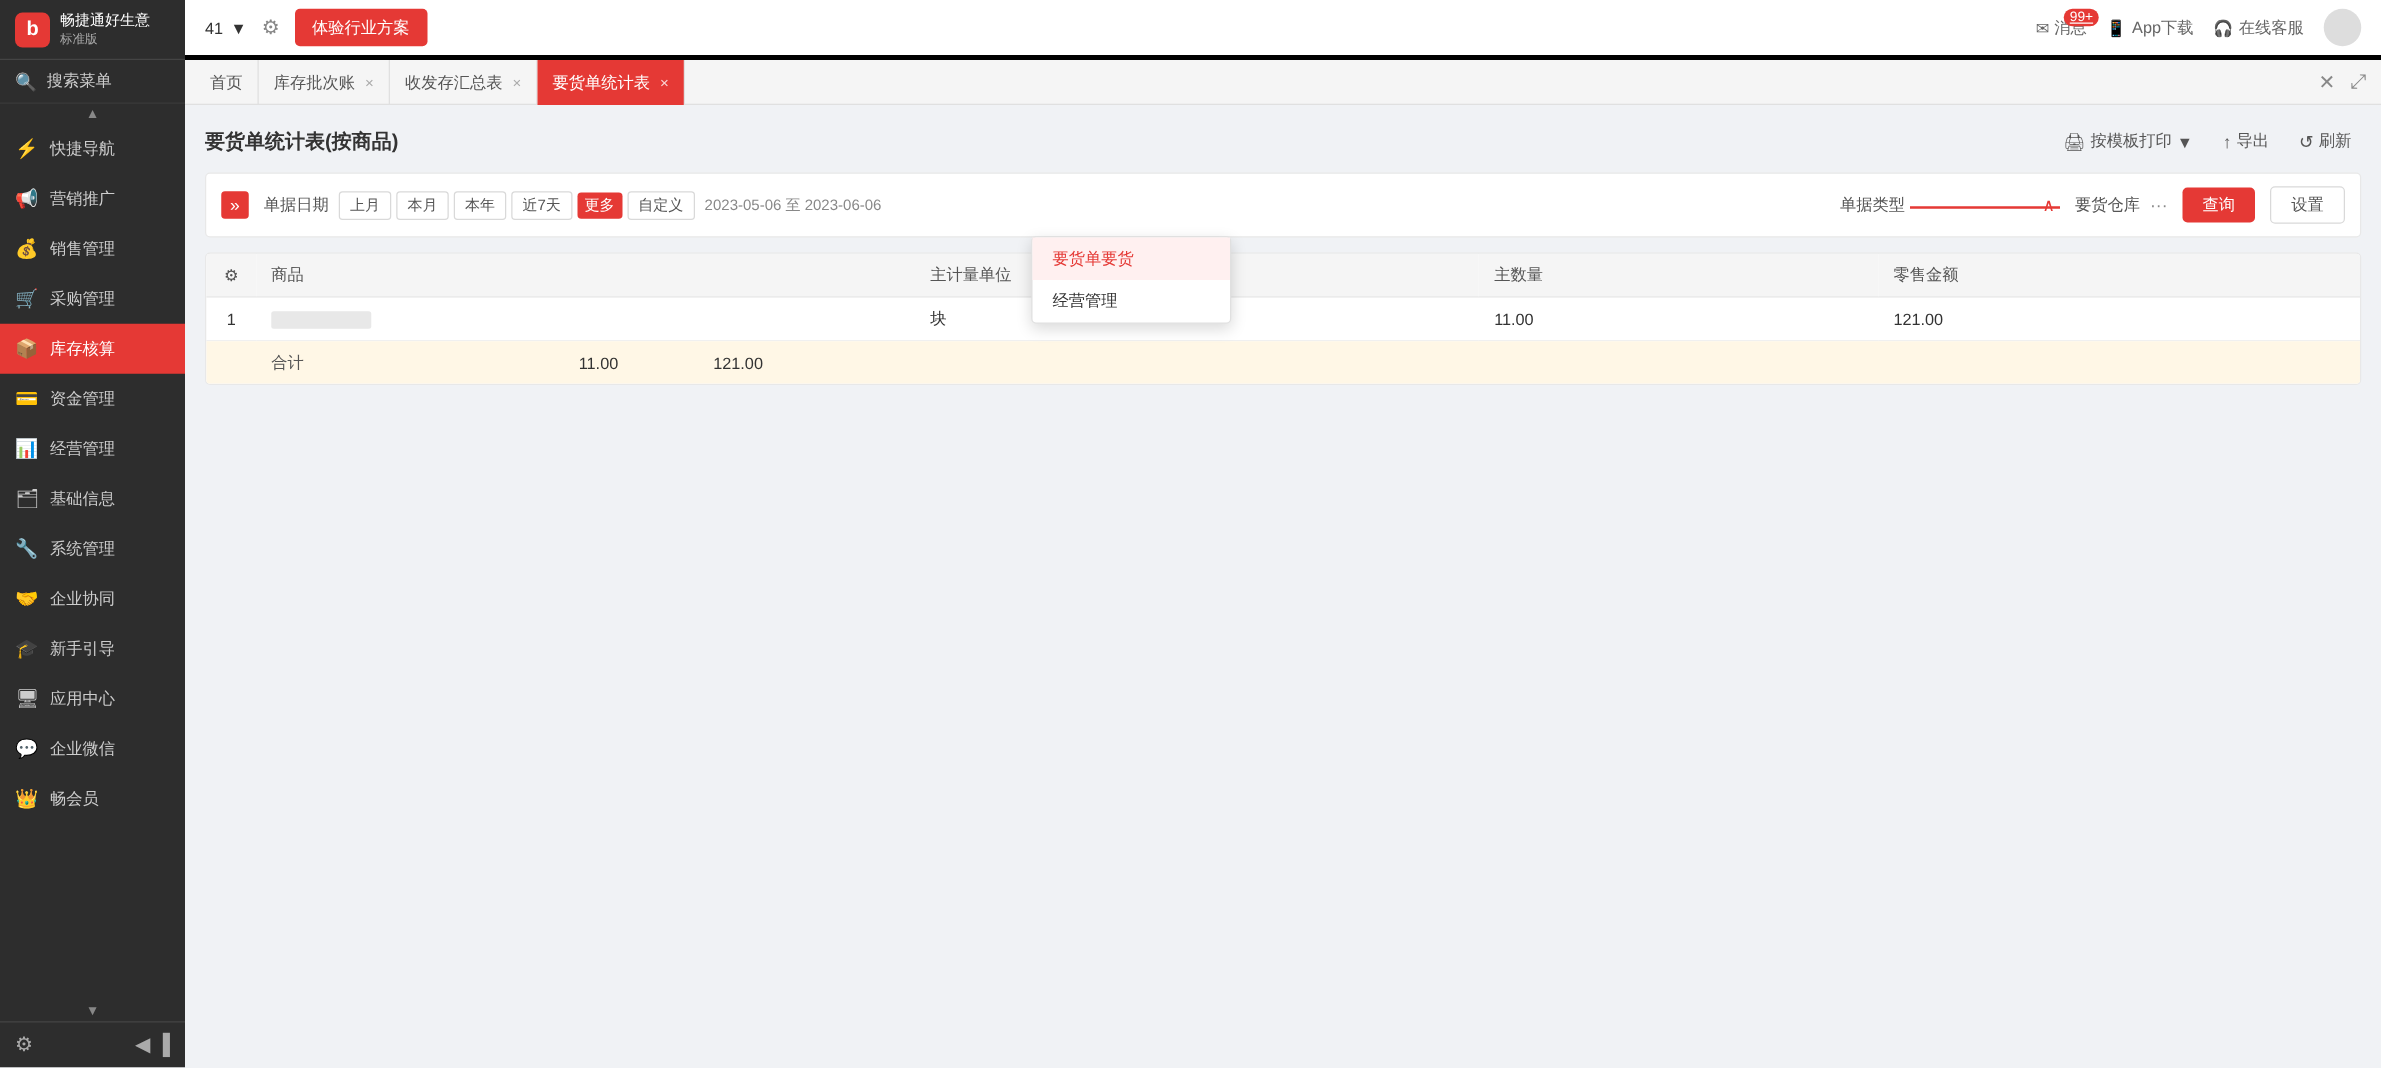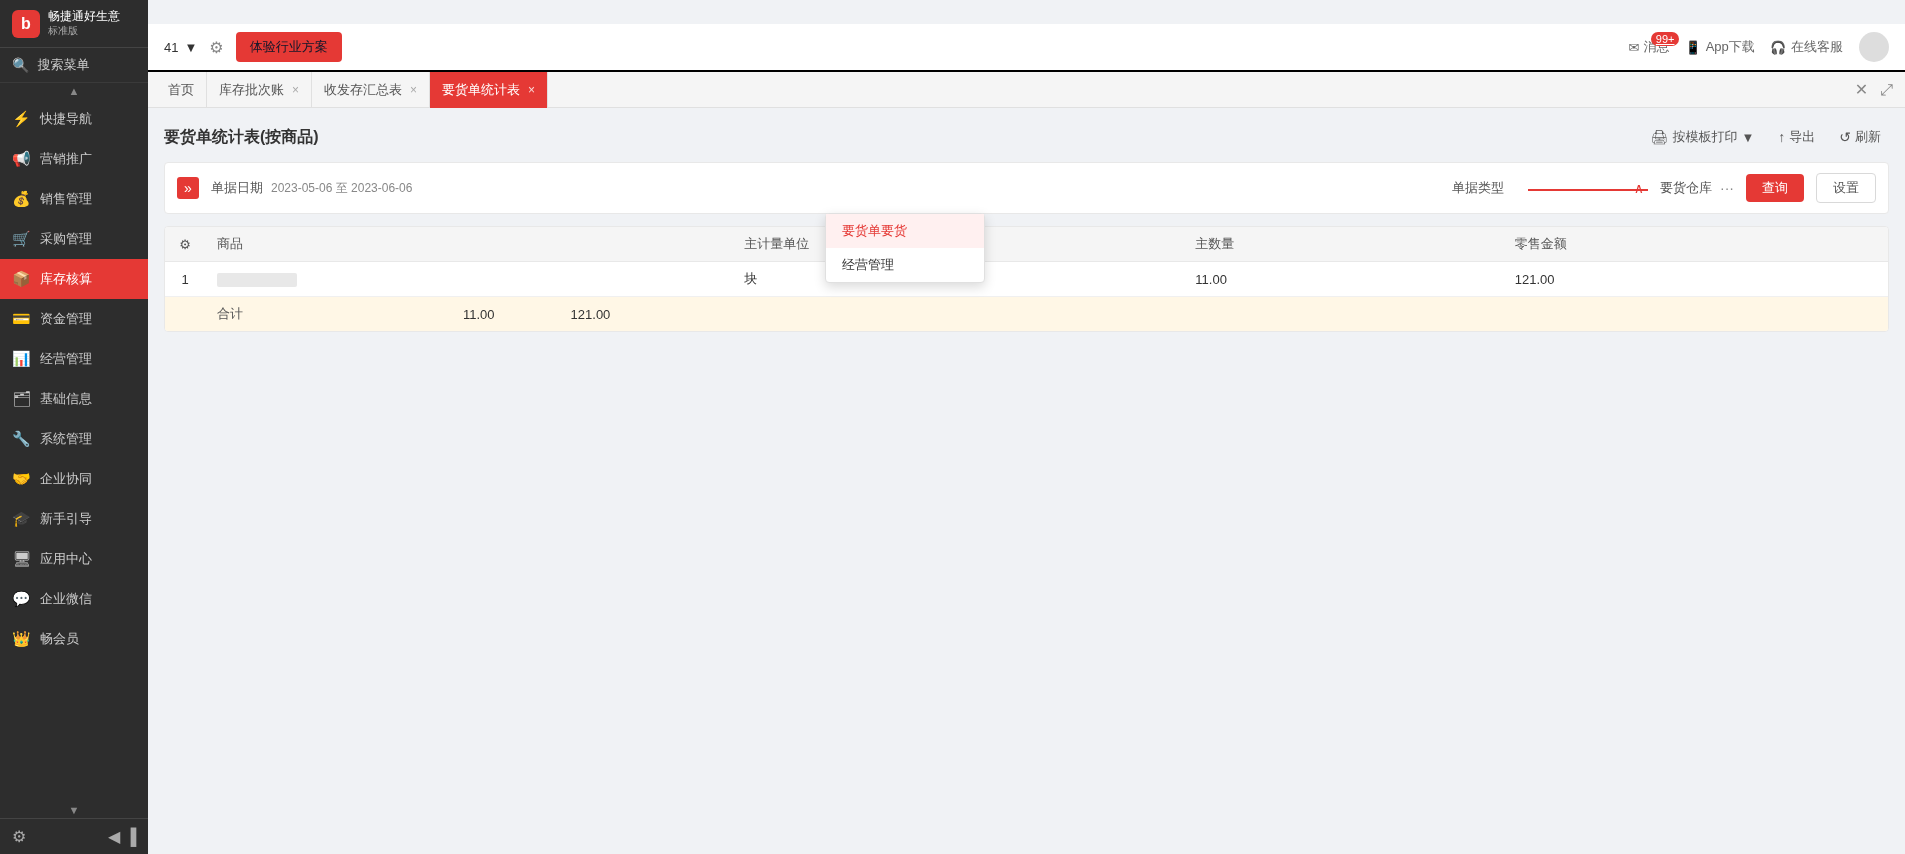--- a/index.html
+++ b/index.html
@@ -110,24 +110,23 @@
       overflow: hidden;
     }
 
     
     .topbar {
       height: 48px;
       background: #fff;
       display: flex;
       align-items: center;
       padding: 0 16px;
-      border-bottom: 2px solid #000000;
+      border-bottom: 4px solid #000000;
       justify-content: space-between;
       flex-shrink: 0;
-      margin-top: 24px;
     }
     .topbar-left {
       display: flex;
       align-items: center;
       gap: 12px;
     }
     .topbar-store {
       display: flex;
       align-items: center;
       gap: 6px;
@@ -135,21 +134,21 @@
       color: #333;
       cursor: pointer;
     }
     .topbar-settings-btn {
       color: #888;
       cursor: pointer;
       font-size: 16px;
     }
     .topbar-trial-btn {
       background: #e53935;
-      color: #0f172a;
+      color: #ffffff;
       border: none;
       padding: 6px 14px;
       border-radius: 4px;
       cursor: pointer;
       font-size: 13px;
     }
     .topbar-right {
       display: flex;
       align-items: center;
       gap: 16px;
@@ -334,21 +333,21 @@
       color: #555;
       background: white;
     }
     .filter-date-range {
       font-size: 12px;
       color: #888;
     }
     .filter-type-group {
       display: flex;
       align-items: center;
-      gap: 24px;
+      gap: 4px;
       margin-left: auto;
     }
     .filter-select-wrapper {
       position: relative;
       display: flex;
       align-items: center;
     }
     .filter-select-arrow {
       position: absolute;
       right: 4px;
@@ -625,20 +624,28 @@
           <span>刷新</span>
         </div>
       </div>
     </div>
 
     <div class="filter-bar">
       <button class="filter-expand-btn">»</button>
 
       <div class="filter-group">
         <span class="filter-label">单据日期</span>
+        <div class="filter-date-buttons">
+          <button class="filter-date-btn">上月</button>
+          <button class="filter-date-btn">本月</button>
+          <button class="filter-date-btn">本年</button>
+          <button class="filter-date-btn">近7天</button>
+          <button class="filter-date-more">更多</button>
+          <button class="filter-date-custom">自定义</button>
+        </div>
         <span class="filter-date-range">2023-05-06 至 2023-06-06</span>
       </div>
 
       <div class="filter-type-group">
         <span class="filter-label">单据类型</span>
         <div class="filter-select-wrapper">
           <div style="border-bottom:2px solid #e53935;min-width:120px;padding:2px 24px 2px 4px;font-size:13px;color:#333;cursor:pointer;"></div>
           <span class="filter-select-arrow">∧</span>
         </div>
       </div>

